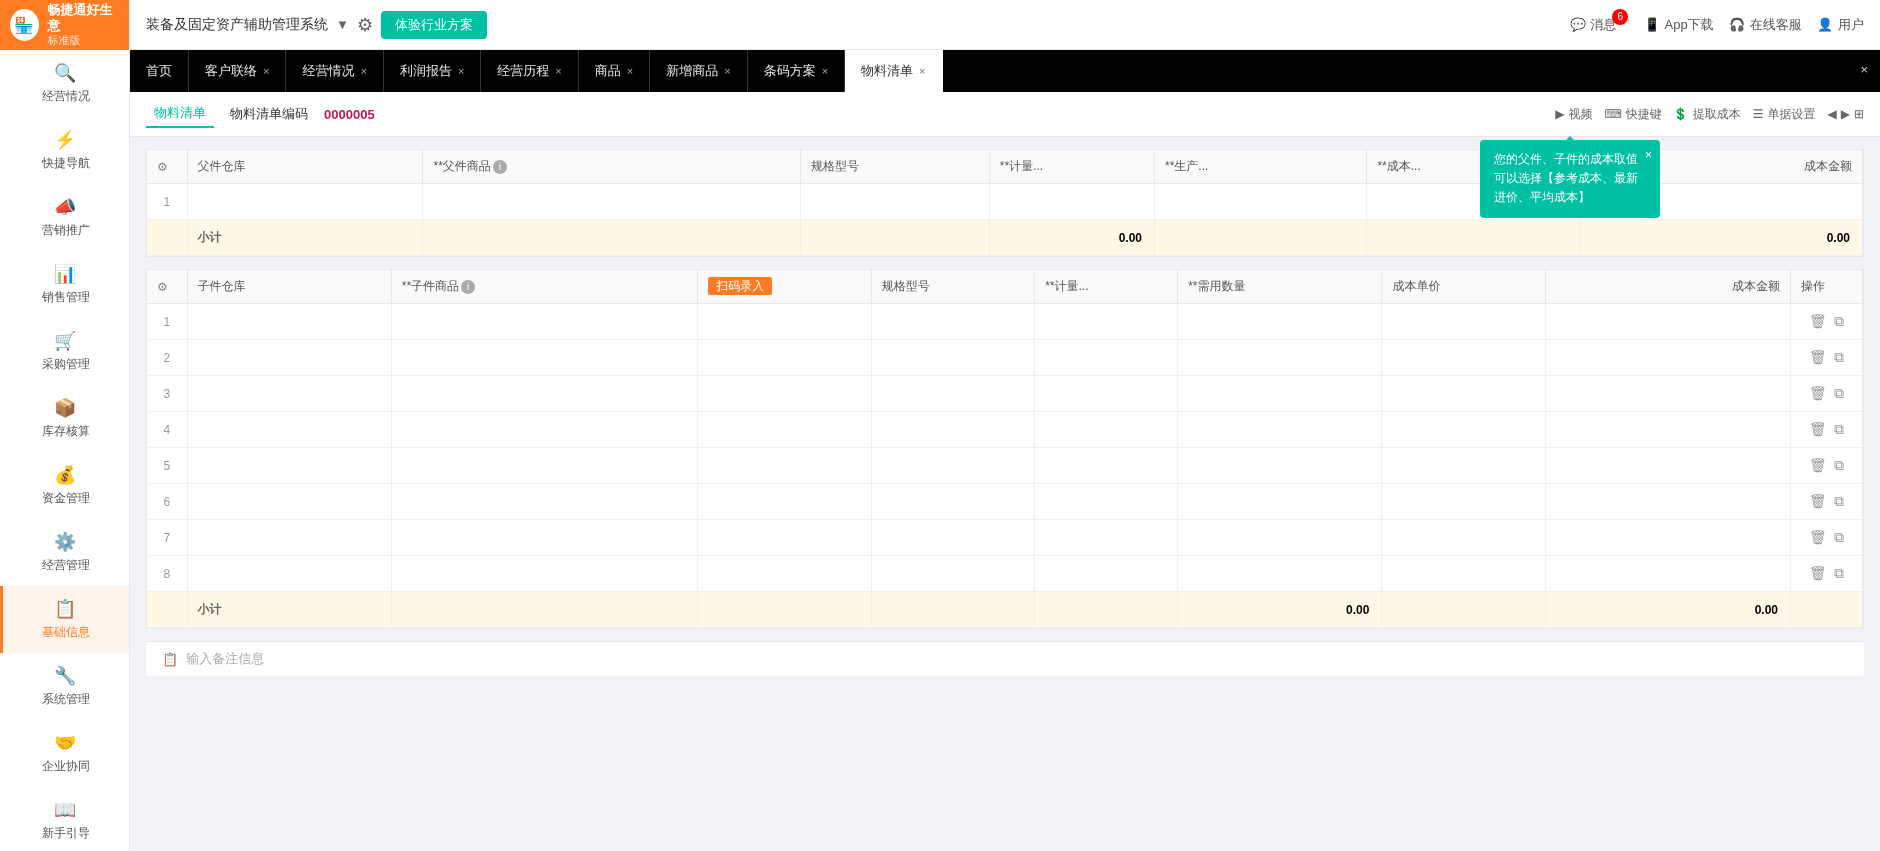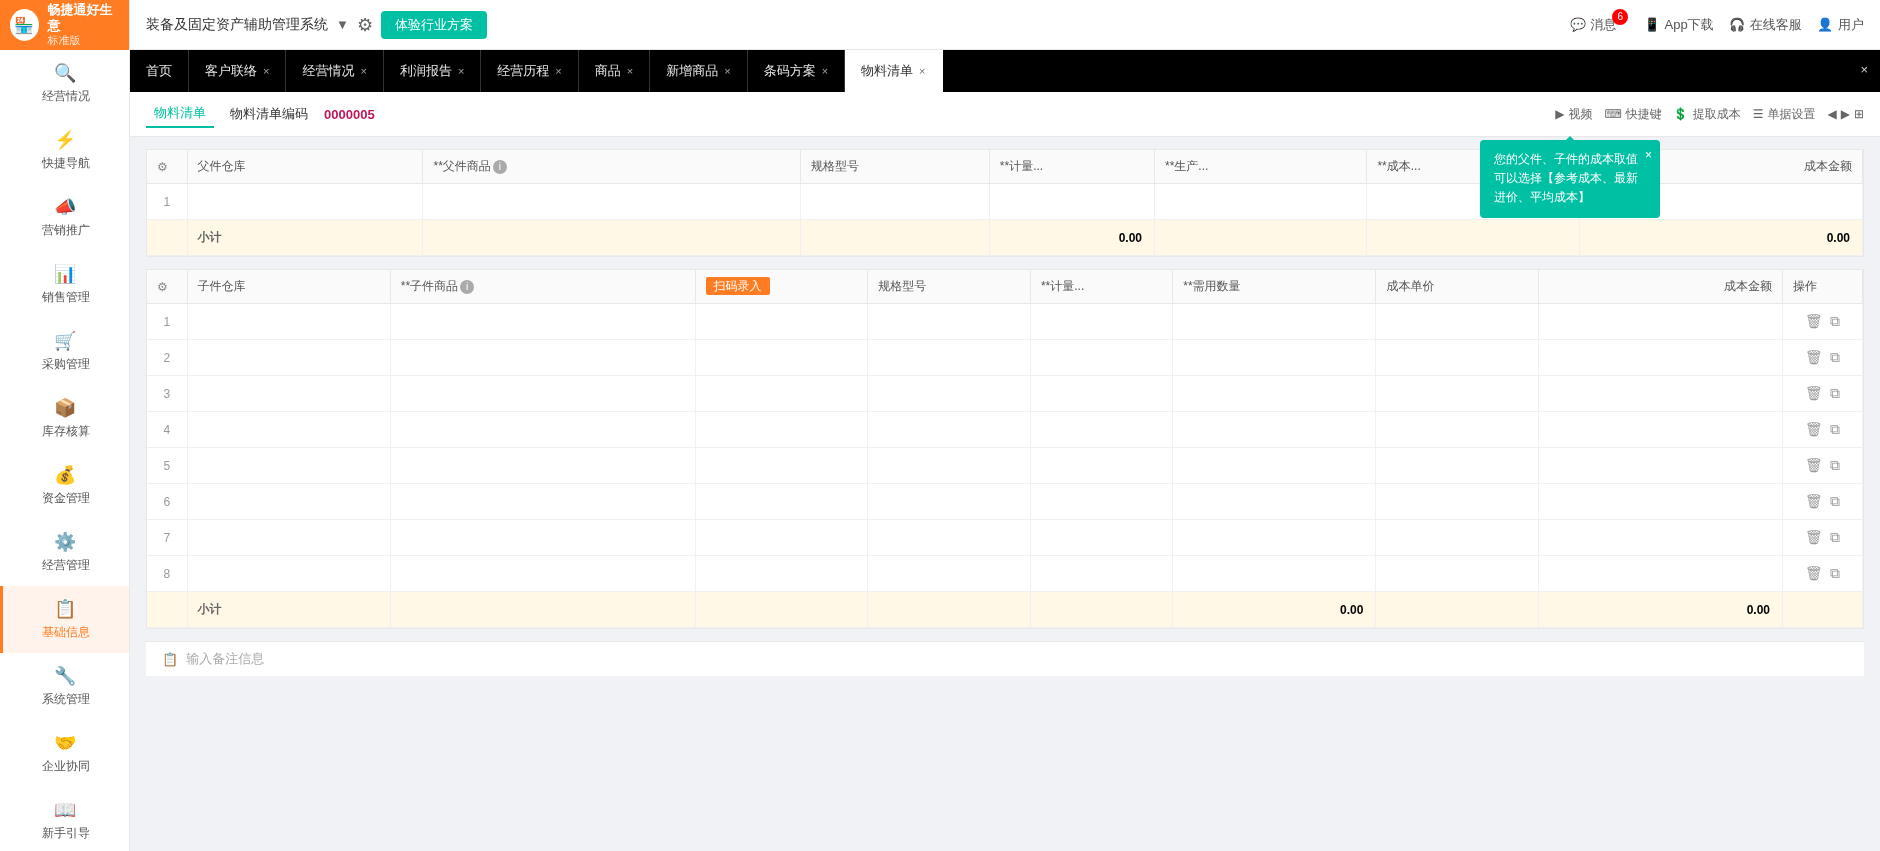--- a/index.html
+++ b/index.html
@@ -87,21 +87,21 @@
     .col-amount { min-width: 120px; text-align: right; }
     
     .child-col-settings { width: 36px; }
     .child-col-warehouse { min-width: 100px; }
     .child-col-product { min-width: 150px; }
     .child-col-spec { min-width: 80px; }
     .child-col-unit { min-width: 70px; }
     .child-col-qty { min-width: 100px; }
     .child-col-unitcost { min-width: 80px; }
     .child-col-amount { min-width: 120px; text-align: right; }
-    .child-col-op { width: 80px; text-align: center; }
+    .child-col-op { width: 72px; text-align: center; }
 
     .th-gear { color: #888; cursor: pointer; }
     .info-icon { display: inline-block; width: 14px; height: 14px; border-radius: 50%; background: #aaa; color: #fff; font-size: 10px; text-align: center; line-height: 14px; margin-left: 2px; }
   </style>
 </head>
 <body>
 
 <div class="sidebar">
   <div class="sidebar-logo">
     <div class="sidebar-logo-icon">🏪</div>

